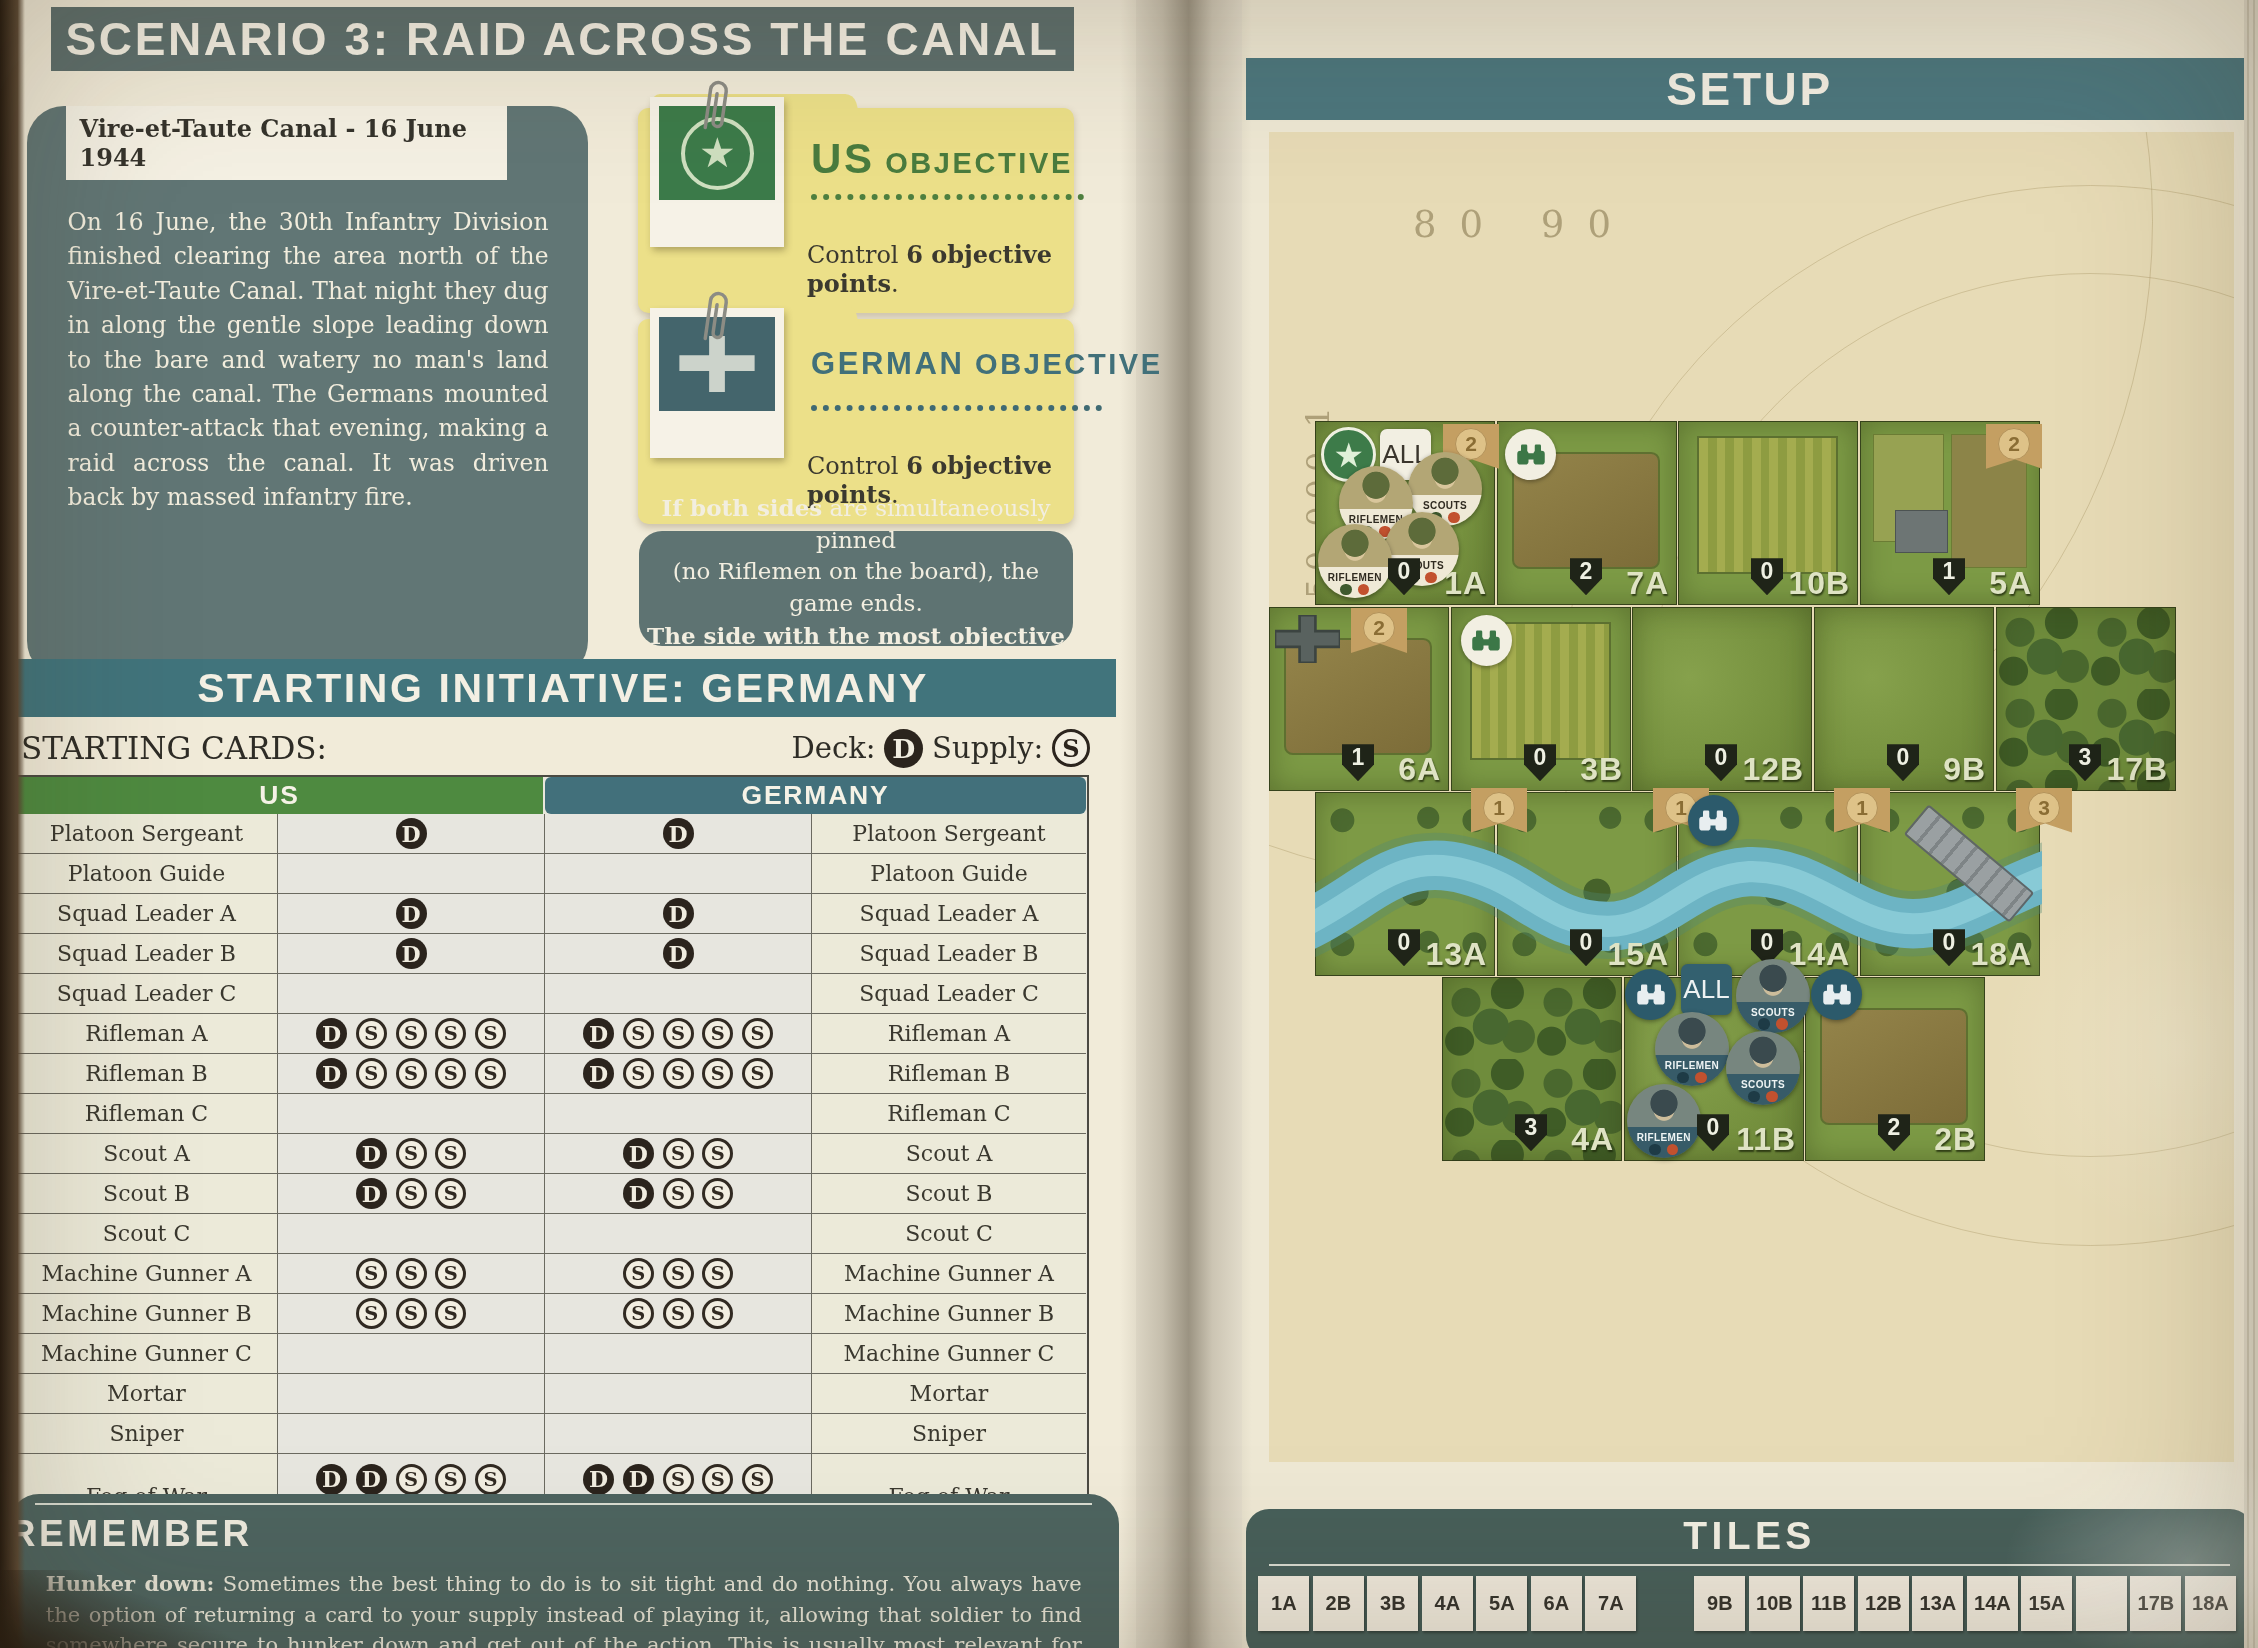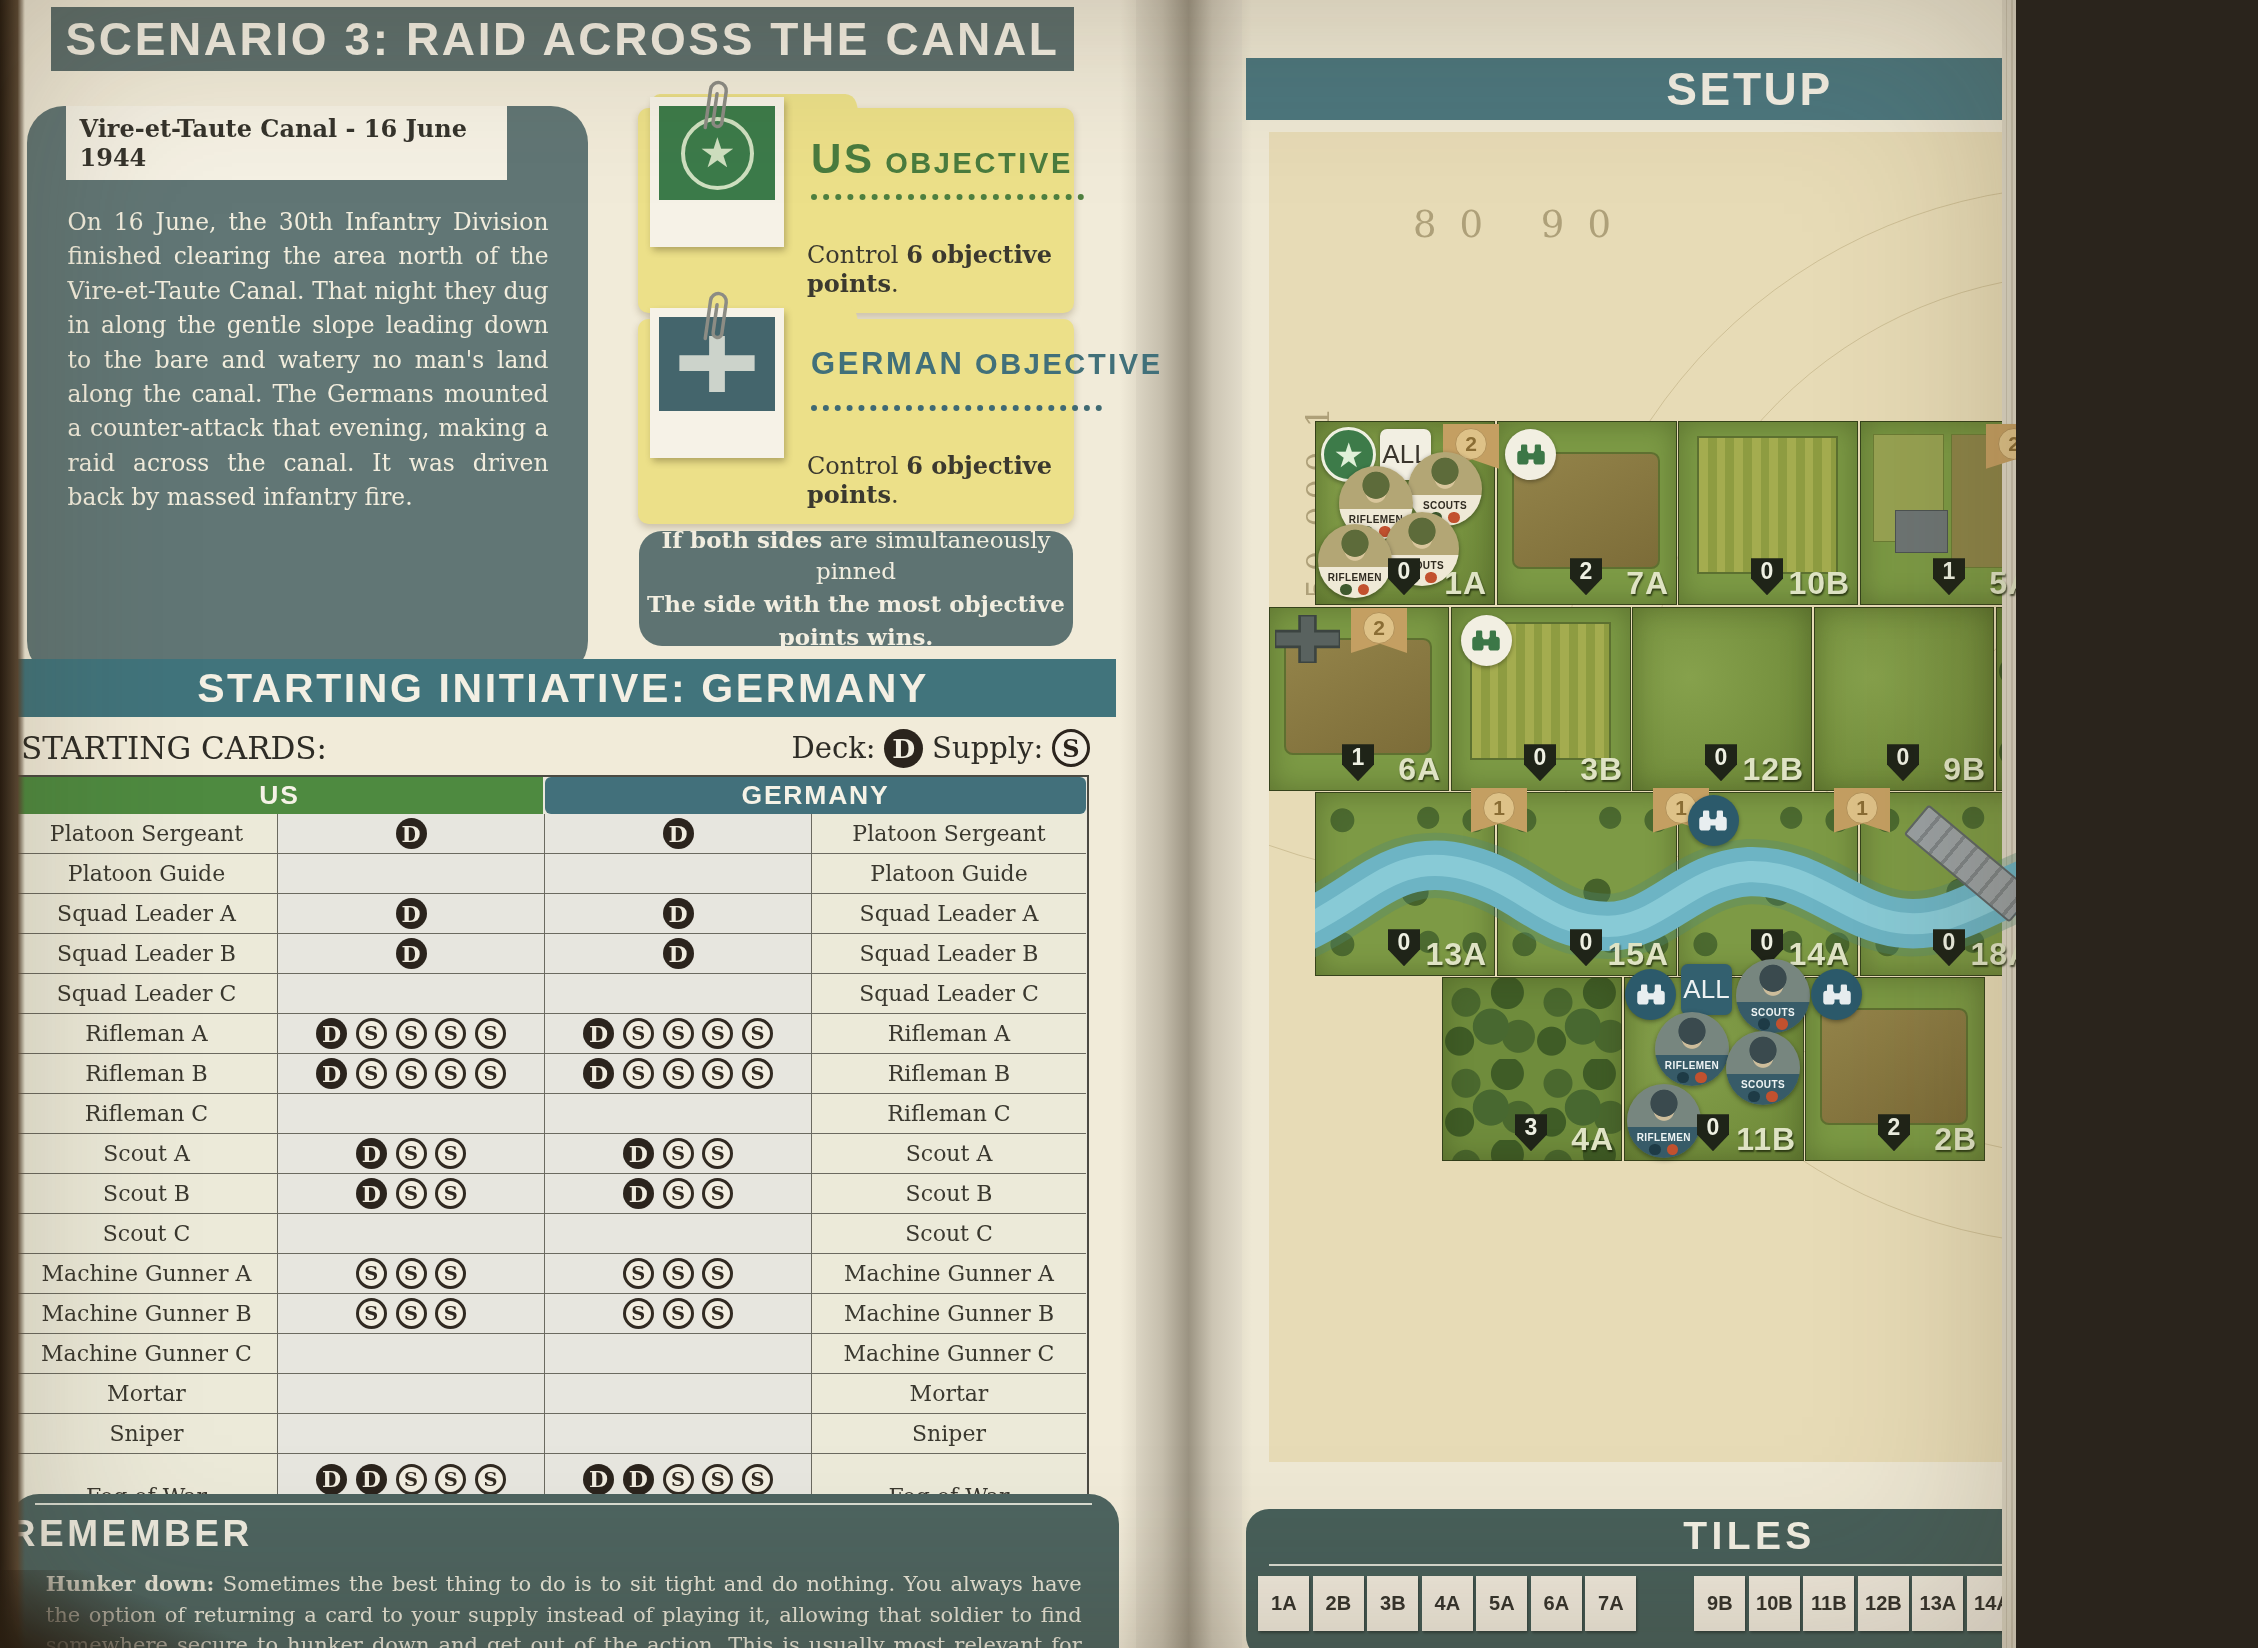--- a/index.html
+++ b/index.html
@@ -1,16 +1,16 @@
 <!DOCTYPE html>
 <html style="font-size:14px"><head>
 <meta charset="utf-8">
 <style>
   html,body{margin:0;padding:0;background:#2a241c;}
-  .photo{position:relative;width:2016px;height:1649px;overflow:hidden;background:#e9e3d2;
+  .photo{position:relative;width:2258px;height:1649px;overflow:hidden;background:#e9e3d2;
          font-family:"DejaVu Serif",serif;color:#35332c;}
   .page{position:absolute;top:0;height:100%;}
   .page-left{left:23px;width:1113px;background:#f1ebd9;}
   .page-right{left:1242px;width:1003px;background:#eee8d4;}
   .spine{position:absolute;left:1120px;top:0;width:132px;height:100%;
     background:linear-gradient(90deg,rgba(70,58,38,0) 0%,rgba(70,58,38,.22) 32%,rgba(60,50,32,.45) 52%,rgba(70,58,38,.18) 70%,rgba(70,58,38,0) 100%);}
   .edge-left{position:absolute;left:0;top:0;width:25px;height:100%;
     background:linear-gradient(90deg,#23190f,#5a4834 70%,rgba(90,72,52,0));}
   .edge-right{position:absolute;right:0;top:0;width:14px;height:100%;
     background:repeating-linear-gradient(90deg,#ded8c6 0 3.5px,#c9c2ae 3.5px 5.3px);}
@@ -243,20 +243,21 @@
       <span class="big">GERMAN</span><span class="small">OBJECTIVE</span>
     </div>
     <div class="dots"></div>
     <div class="obj-text">
       <span>Control </span><b>6 objective points</b><span>.</span>
     </div>
   </div>
 
   <div class="note-box">
     <div><b>If both sides</b><span> are simultaneously pinned</span></div>
+    <div>(no Riflemen on the board), the game ends.</div>
     <div><b>The side with the most objective points wins.</b></div>
   </div>
 
   <div id="initiative-bar" class="bar stencil">
     <span>STARTING INITIATIVE: GERMANY</span>
   </div>
 
   <div class="starting-cards-row">
     <span>STARTING CARDS:</span>
     <span class="deck-supply">

